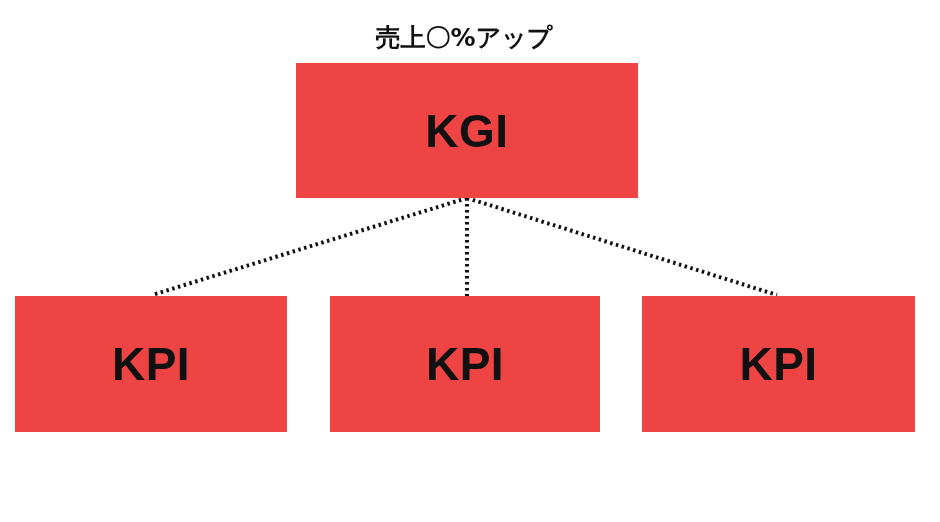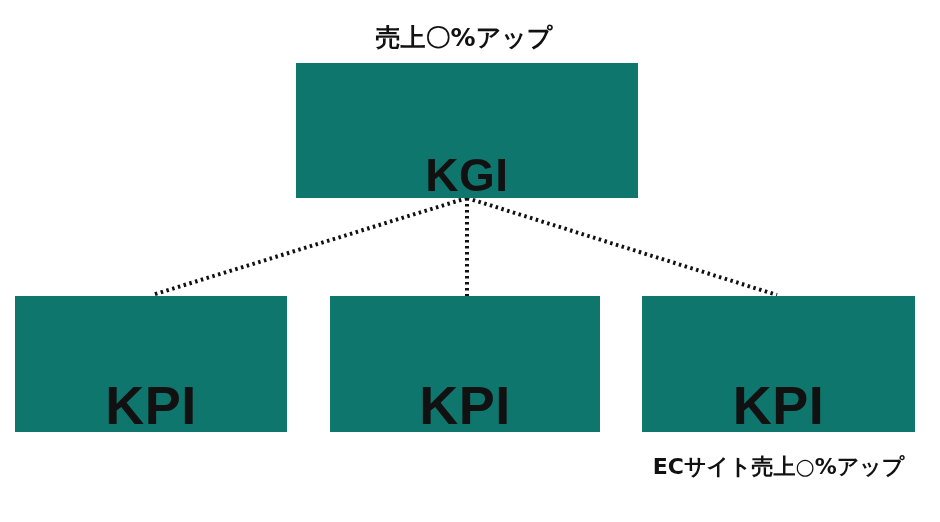--- a/index.html
+++ b/index.html
@@ -22,23 +22,23 @@
     position: absolute;
     left: 0;
     top: 0;
     width: 940px;
     height: 522px;
     pointer-events: none;
   }
   .node-box {
     position: absolute;
     display: flex;
-    align-items: flex-end;
+    align-items: center;
     justify-content: center;
-    background: #0f766e;
+    background: #ef4444;
     box-sizing: border-box;
   }
   .node-label {
     font-family: "Liberation Sans", "DejaVu Sans", sans-serif;
     font-weight: bold;
     color: #111111;
     letter-spacing: 0.5px;
     line-height: 1;
   }
   .kgi-box {
@@ -48,21 +48,21 @@
     height: 135px;
   }
   .kgi-box .node-label {
     font-size: 46px;
   }
   .kpi-box {
     top: 296px;
     height: 136px;
   }
   .kpi-box .node-label {
-    font-size: 54px;
+    font-size: 46px;
   }
   .kpi-box-left   { left: 15px;  width: 272px; }
   .kpi-box-middle { left: 330px; width: 270px; }
   .kpi-box-right  { left: 642px; width: 273px; }
 
   .caption {
     position: absolute;
     font-family: "DejaVu Sans", "Liberation Sans", sans-serif;
     font-weight: bold;
     color: #111111;
@@ -109,15 +109,14 @@
   <div class="node-box kpi-box kpi-box-middle">
     <span class="node-label">KPI</span>
   </div>
 
   <div class="node-box kpi-box kpi-box-right">
     <span class="node-label">KPI</span>
   </div>
 
 
 
-  <div class="caption caption-bottom caption-right">ECサイト売上○%アップ</div>
 
 </div>
 
 </body></html>

